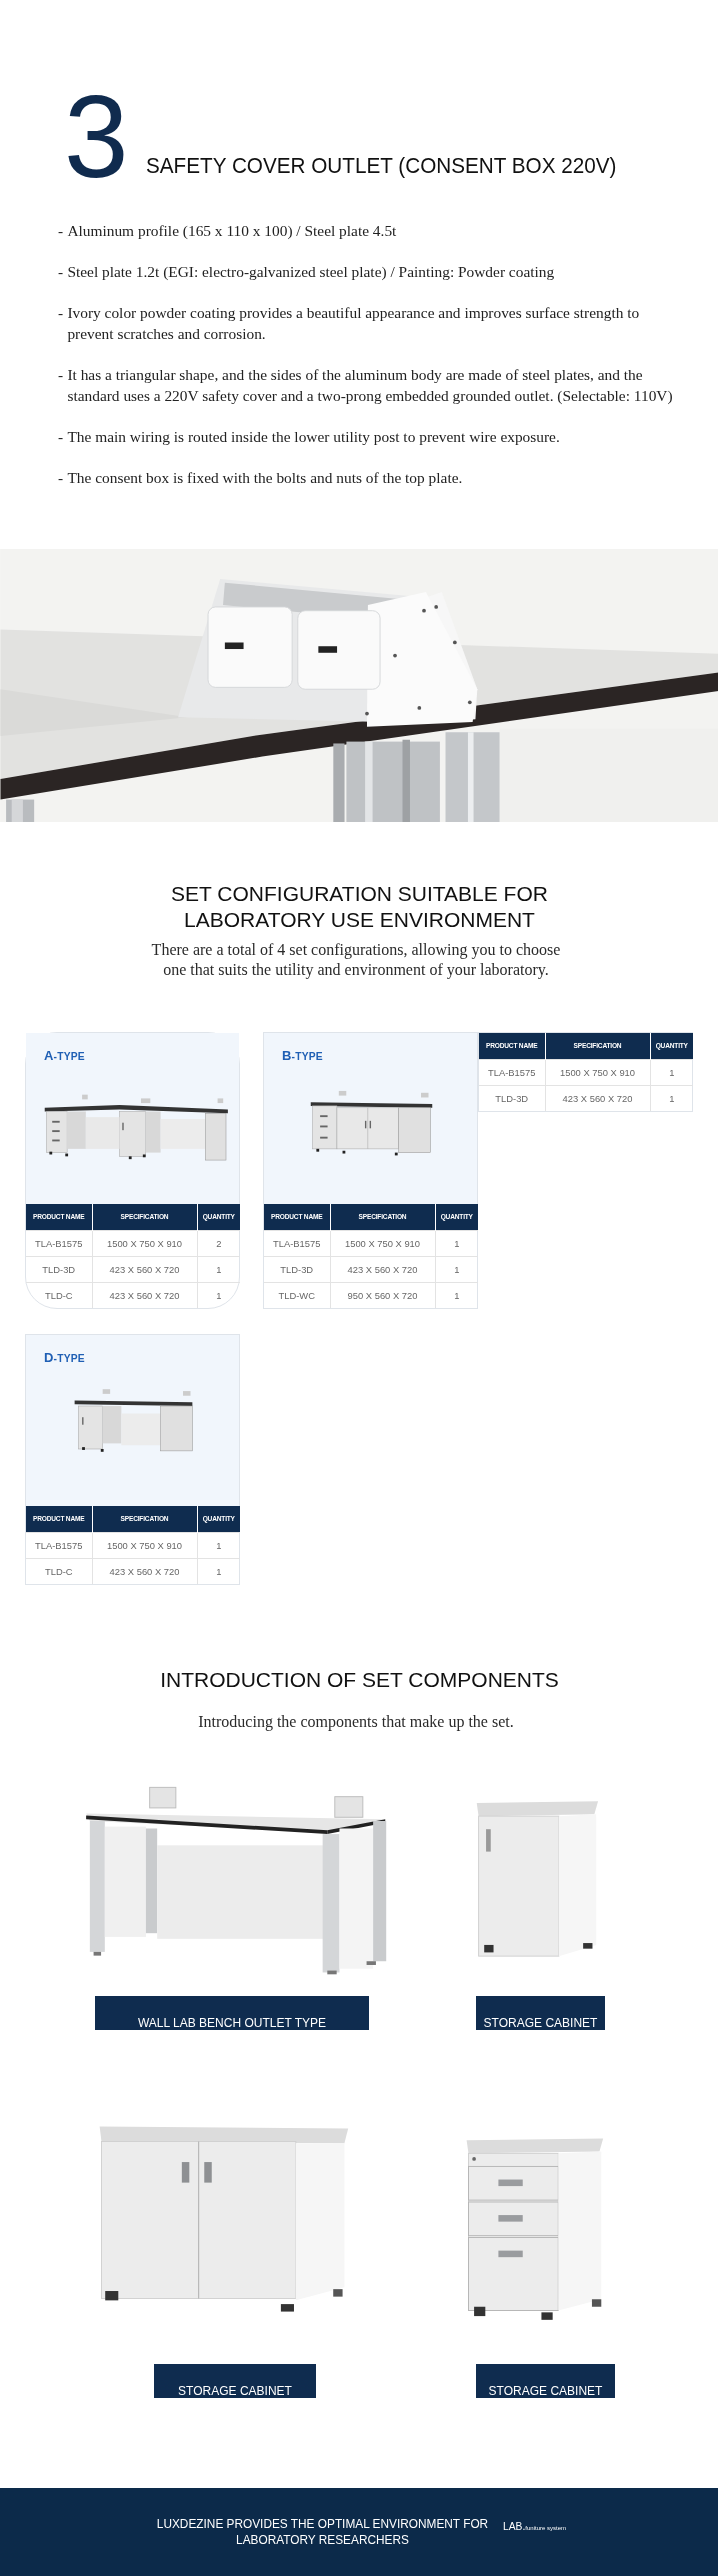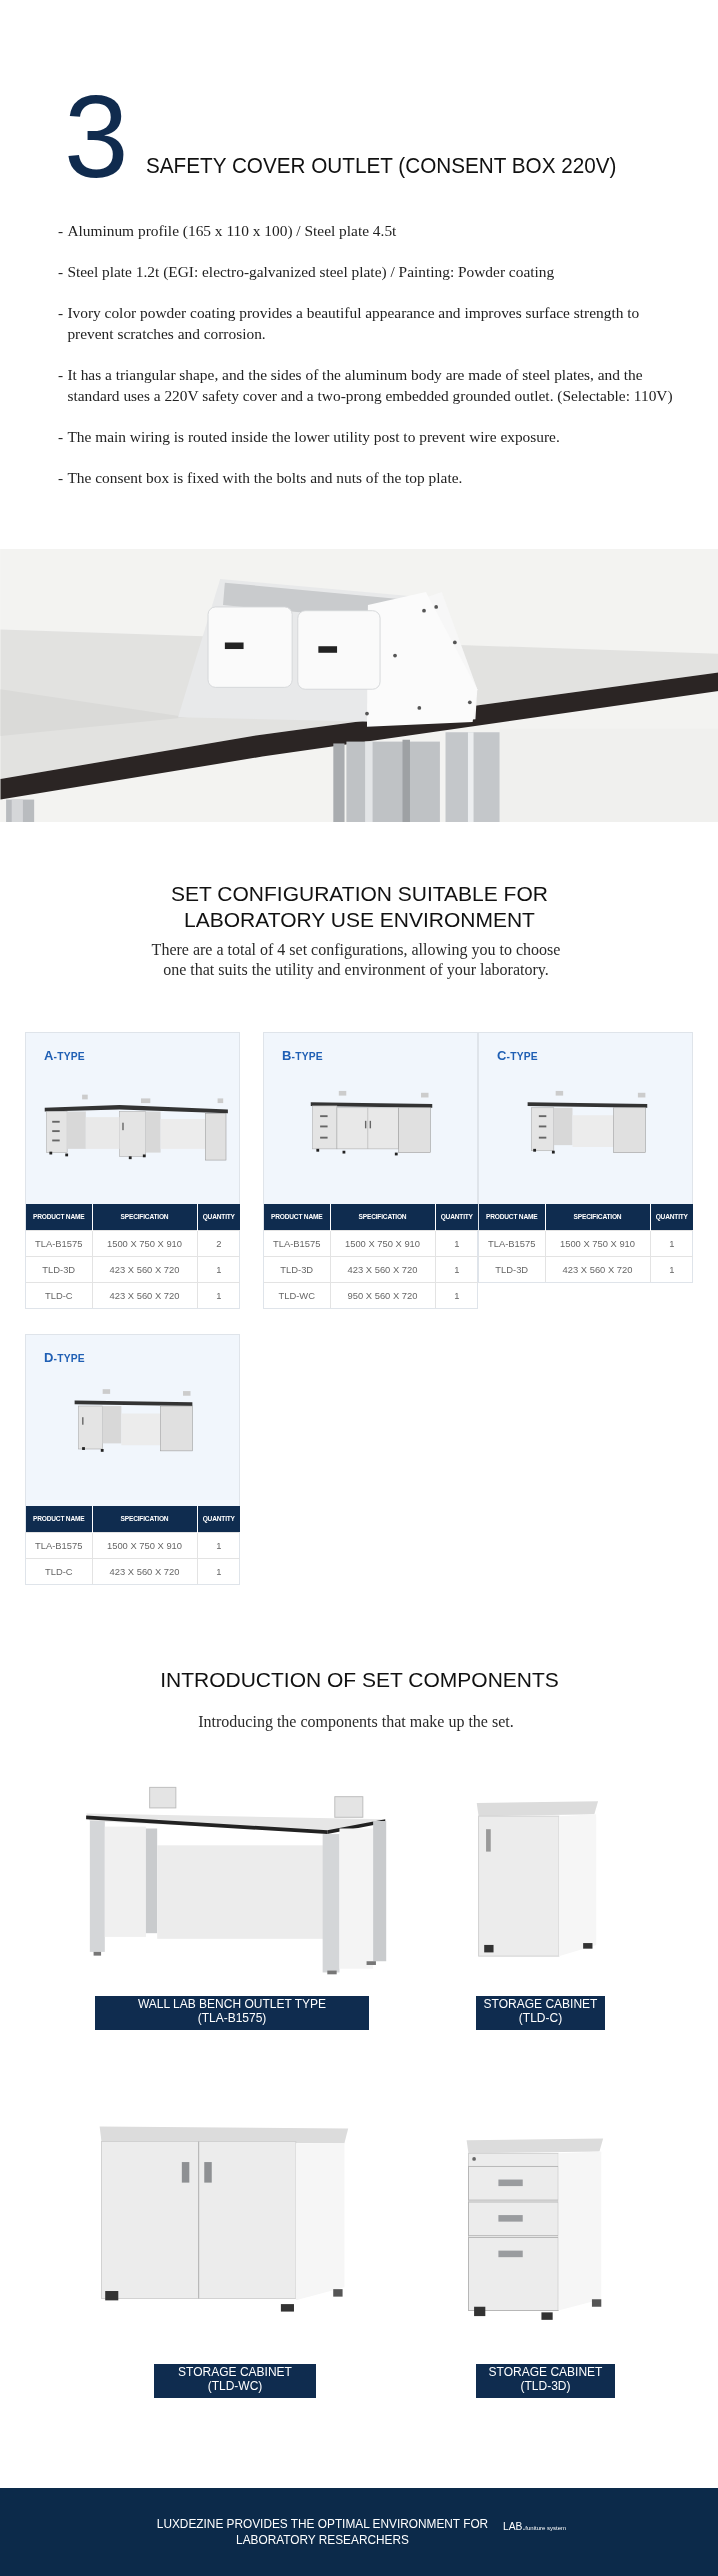--- a/index.html
+++ b/index.html
@@ -29,21 +29,21 @@
   .card .type { position: absolute; left: 18px; top: 15px; font-family: "Liberation Sans", sans-serif; font-weight: bold; color: #1f5fb4; font-size: 10.3px; letter-spacing: 0.2px; }
   .card .type b { font-size: 13px; }
   .card table { width: 100%; border-collapse: collapse; table-layout: fixed; }
   .card th { background: #0f2c4f; color: #fff; font-family: "Liberation Sans", sans-serif; font-size: 6.6px; font-weight: bold; height: 26px; letter-spacing: -0.2px; border-right: 0.9px solid #fff; }
   .card th:last-child { border-right: none; }
   .card td { height: 26px; text-align: center; font-family: "Liberation Sans", sans-serif; font-size: 9.4px; color: #666; border-top: 0.9px solid #e3e3e3; border-right: 0.9px solid #e3e3e3; transform-origin: center; }
   .card td:last-child { border-right: none; }
   .c1 { width: 66px; } .c2 { width: 105px; } .c3 { width: 43px; }
 
   
-  .comp-label { position: absolute; background: #0f2c4f; color: #fff; text-align: center; font-family: "Liberation Sans", sans-serif; font-size: 12px; line-height: 14px; padding-top: 1px; }
+  .comp-label { position: absolute; background: #0f2c4f; color: #fff; text-align: center; font-family: "Liberation Sans", sans-serif; font-size: 12px; line-height: 14px; padding-top: 20px; }
 
   
   .footer { position: absolute; left: 0; top: 2488px; width: 719px; height: 88px; background: #0c2a4a; }
   .footer-text { position: absolute; left: 140px; top: 28px; width: 365px; text-align: center; color: #fff; font-family: "Liberation Sans", sans-serif; font-size: 12.6px; line-height: 16px; transform: scaleX(0.94); transform-origin: center; }
   .footer-brand { position: absolute; left: 503px; top: 33px; color: #fff; font-family: "Liberation Sans", sans-serif; font-size: 10.3px; white-space: nowrap; }
   .footer-brand small { font-size: 6px; }
 </style>
 </head>
 <body>
 
@@ -116,21 +116,21 @@
       <circle cx="448" cy="170" r="2" fill="#555"></circle>
       <circle cx="502" cy="164" r="2" fill="#555"></circle>
   </svg>
 </div>
 
 <div class="h2" style="top:881px;">SET CONFIGURATION SUITABLE FOR</div>
 <div class="h2" style="top:907px;">LABORATORY USE ENVIRONMENT</div>
 <div class="lead" style="top:940px;">There are a total of 4 set configurations, allowing you to choose</div>
 <div class="lead" style="top:960px;">one that suits the utility and environment of your laboratory.</div>
 
-<div class="card" style="left:25px; top:1032px;">
+<div class="card" style="left:25px; top:1032px;border-radius:32px;">
   <div class="pic">
     <div class="type"><b>A</b><span>-TYPE</span></div>
     <svg width="215" height="171" viewBox="0 0 230 183">
       <rect x="60" y="66" width="6" height="5" fill="#ccc"></rect>
         <rect x="123" y="70" width="10" height="5" fill="#ccc"></rect>
         <rect x="205" y="70" width="6" height="5" fill="#ccc"></rect>
       <polygon points="20,80 100,77 216,82 216,86 100,82 20,84" fill="#333"></polygon>
       <rect x="22" y="84" width="22" height="44" fill="#e4e4e4" stroke="#aaa" stroke-width="0.6"></rect>
       <rect x="44" y="84" width="20" height="40" fill="#d8d8d8"></rect>
       <rect x="100" y="84" width="28" height="48" fill="#e4e4e4" stroke="#aaa" stroke-width="0.6"></rect>
@@ -219,37 +219,20 @@
       <tr>
           <td>TLD-WC</td>
           <td>950 X 560 X 720</td>
           <td>1</td>
         </tr>
     </tbody>
   </table>
 </div>
 
 <div class="card" style="left:478px; top:1032px;">
-  <div class="pic">
-    <div class="type"><b>C</b><span>-TYPE</span></div>
-    <svg width="215" height="171" viewBox="0 0 230 183">
-      <rect x="82" y="62" width="8" height="5" fill="#ccc"></rect>
-        <rect x="170" y="64" width="8" height="5" fill="#ccc"></rect>
-      <polygon points="52,74 180,76 180,80 52,78" fill="#333"></polygon>
-      <rect x="56" y="80" width="24" height="46" fill="#e4e4e4" stroke="#aaa" stroke-width="0.6"></rect>
-      <rect x="80" y="80" width="20" height="40" fill="#d8d8d8"></rect>
-      <rect x="100" y="88" width="44" height="34" fill="#ececec"></rect>
-      <rect x="144" y="80" width="34" height="48" fill="#e0e0e0" stroke="#999" stroke-width="0.6"></rect>
-      <rect x="64" y="88" width="8" height="2" fill="#666"></rect>
-        <rect x="64" y="99" width="8" height="2" fill="#666"></rect>
-        <rect x="64" y="111" width="8" height="2" fill="#666"></rect>
-      <rect x="58" y="124" width="3" height="3" fill="#222"></rect>
-        <rect x="78" y="126" width="3" height="3" fill="#222"></rect>
-    </svg>
-  </div>
   <table>
     <thead>
         <tr>
       <th class="c1">PRODUCT NAME</th>
       <th class="c2">SPECIFICATION</th>
       <th class="c3">QUANTITY</th>
     </tr>
       </thead>
     <tbody>
       <tr>

